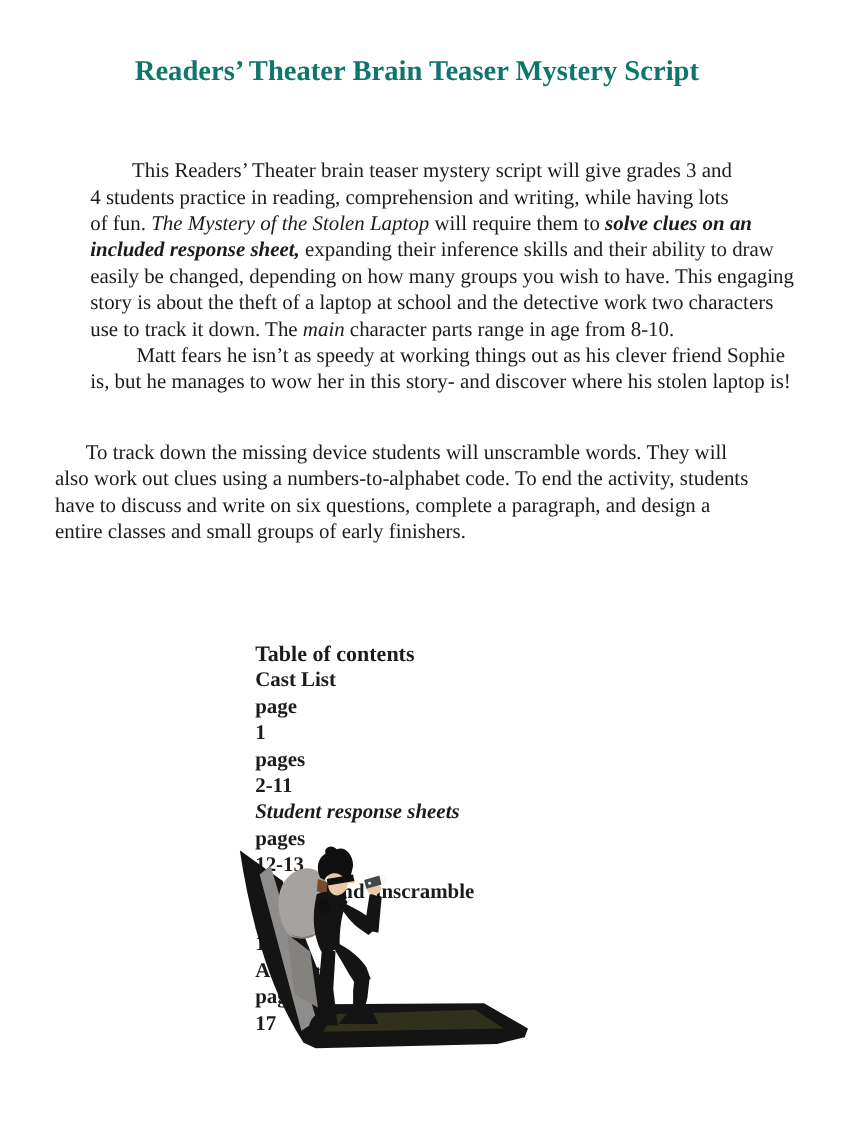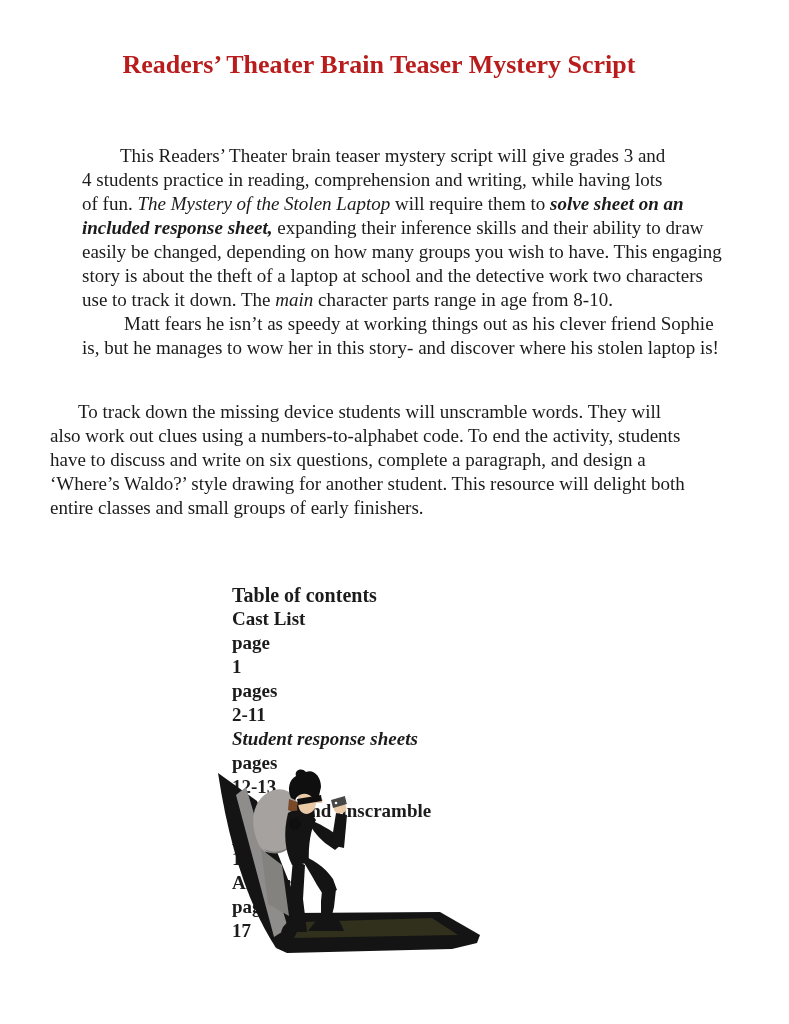--- a/index.html
+++ b/index.html
@@ -2,21 +2,21 @@
 <html><head>
 <meta charset="utf-8">
 <style>
   html,body { margin:0; padding:0; background:#ffffff; }
   .page {
     position:relative; width:789px; height:1024px; background:#ffffff;
     color:#1b1b1b; font-family:"Liberation Serif", serif; overflow:hidden;
   }
   .title {
     position:absolute; top:50px; left:0; width:758px; margin:0;
-    text-align:center; font-size:26px; font-weight:700; color:#b91c1c;
+    text-align:center; font-size:26px; font-weight:700; color:#0f766e;
   }
   .para { position:absolute; left:50px; width:740px; font-size:19px; line-height:24px; }
   .para .line { white-space:pre; }
   .p1 { top:144px;margin-left:32px; }
   .p2 { top:400px; }
   .note-line { position:absolute; left:95px; top:536px; font-size:19px; line-height:24px; white-space:pre; }
   .it { font-style:italic; }
   .bi { font-style:italic; font-weight:700; }
   .ind-a { padding-left:38px; }
   .ind-b { padding-left:42px; }
@@ -32,34 +32,33 @@
 </head>
 <body>
 
 <div class="page">
 
   <h1 class="title">Readers’ Theater Brain Teaser Mystery Script</h1>
 
   <div class="para p1">
     <div class="line ind-a"><span>This Readers’ Theater brain teaser mystery script will give grades 3 and</span></div>
     <div class="line"><span>4 students practice in reading, comprehension and writing, while having lots</span></div>
-    <div class="line"><span>of fun. </span><span class="it">The Mystery of the Stolen Laptop</span><span> will require them to </span><span class="bi">solve sheet on an</span></div>
+    <div class="line"><span>of fun. </span><span class="it">The Mystery of the Stolen Laptop</span><span> will require them to </span><span class="bi">solve clues on an</span></div>
     <div class="line"><span class="bi">included response sheet,</span><span> expanding their inference skills and their ability to draw</span></div>
     <div class="line"><span>easily be changed, depending on how many groups you wish to have. This engaging</span></div>
     <div class="line"><span>story is about the theft of a laptop at school and the detective work two characters</span></div>
     <div class="line"><span>use to track it down. The </span><span class="it">main</span><span> character parts range in age from 8-10.</span></div>
     <div class="line ind-b"><span>Matt fears he isn’t as speedy at working things out as his clever friend Sophie</span></div>
     <div class="line"><span>is, but he manages to wow her in this story- and discover where his stolen laptop is!</span></div>
   </div>
 
   <div class="para p2">
     <div class="line ind-c"><span>To track down the missing device students will unscramble words. They will</span></div>
     <div class="line"><span>also work out clues using a numbers-to-alphabet code. To end the activity, students</span></div>
     <div class="line"><span>have to discuss and write on six questions, complete a paragraph, and design a</span></div>
-    <div class="line"><span>‘Where’s Waldo?’ style drawing for another student. This resource will delight both</span></div>
     <div class="line"><span>entire classes and small groups of early finishers.</span></div>
   </div>
 
 
   <div class="toc">
     <h2 class="toc-title">Table of contents</h2>
     <div class="toc-row">
       <span class="toc-label">Cast List</span>
       <span class="toc-pageword">page</span>
       <span class="toc-pagenum">1</span>

